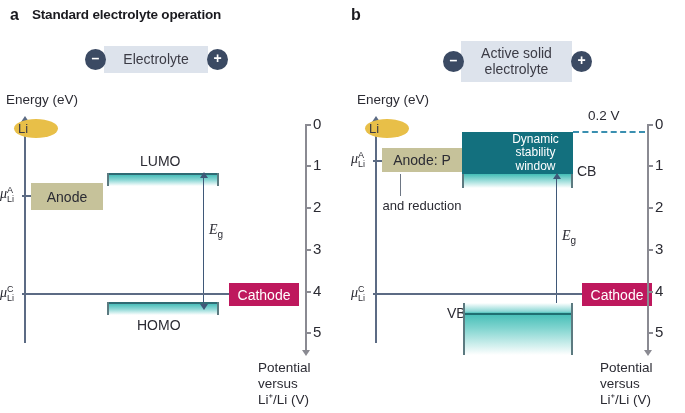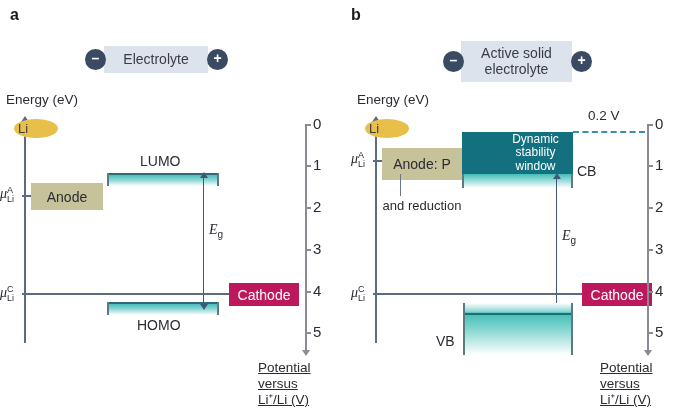--- a/index.html
+++ b/index.html
@@ -100,21 +100,20 @@
     position:absolute;
     font-size:15px;
     color:#2b2b33;
   }
   .scale-caption{
     position:absolute;
     font-size:13.5px;
     color:#2b2b33;
     line-height:1.18;
     white-space:nowrap;
-    text-decoration:underline;
   }
 
   
   .mu{
     position:absolute;
     font-size:14px;
     color:#2b2b33;
     white-space:nowrap;
     font-family:"Liberation Serif", serif;
     font-style:italic;
@@ -259,20 +258,21 @@
     width:1.2px;
     background:#6d7684;
   }
 </style>
 </head>
 <body>
 
 <div class="panel" id="panel-a">
 
   <div class="panel-letter" style="left:10px;top:6px;">a</div>
+  <div class="panel-title" style="left:32px;top:7px;">Standard electrolyte operation</div>
 
   <div class="banner" style="left:104px;top:46px;width:104px;height:27px;">
     <span>Electrolyte</span>
   </div>
   <div class="pole" style="left:85px;top:49px;">–</div>
   <div class="pole" style="left:207px;top:49px;">+</div>
 
   <div class="energy-label" style="left:6px;top:92px;">Energy (eV)</div>
 
   <div class="arrow-up" style="left:21px;top:116px;"></div>
@@ -364,21 +364,21 @@
 
   <div class="li-pill" style="left:22px;top:119px;width:44px;height:19px;">
     <span>Li</span>
   </div>
 
   <div class="mu" style="left:8px;top:151px;">
     <span>μ</span><sub class="stack"><span>A</span><span>Li</span></sub>
   </div>
   <div class="tickmark" style="left:30px;top:160px;width:10px;"></div>
 
-  <div class="anode-box" style="left:39px;top:148px;width:80px;height:32px;">
+  <div class="anode-box" style="left:39px;top:148px;width:80px;height:24px;">
     <span>Anode: P</span>
   </div>
 
   <div class="dsw-box" style="left:119px;top:132px;width:111px;height:42px;">
     <div>
       <div>Dynamic</div>
       <div>stability</div>
       <div>window</div>
     </div>
   </div>
@@ -403,21 +403,21 @@
   <div class="arrow-down" style="left:209.6px;top:314px;border-top-color:#3f5878;"></div>
   <div class="eg-label" style="left:219px;top:228px;">
     <span>E</span><sub>g</sub>
   </div>
 
   <div class="mu" style="left:8px;top:285px;">
     <span>μ</span><sub class="stack"><span>C</span><span>Li</span></sub>
   </div>
   <div class="hline" style="left:30px;top:293px;width:217px;"></div>
 
-  <div class="band-label" style="left:93px;top:305px;margin-top:28px;">VB</div>
+  <div class="band-label" style="left:104px;top:305px;">VB</div>
   <div class="band-bar" style="left:120px;top:303px;width:110px;height:52px;">
     <div class="band-fill" style="background:linear-gradient(to bottom,#ffffff 0%,#8ed8d6 16%,#44bdb6 20%,#7fd4cf 48%,#ffffff 100%);"></div>
     <div class="band-top" style="top:10px;background:#1f6f72;"></div>
     <div class="band-edge-l"></div>
     <div class="band-edge-r"></div>
   </div>
 
   <div class="cathode-box" style="left:239px;top:283px;width:70px;height:23px;">
     <span>Cathode</span>
   </div>

